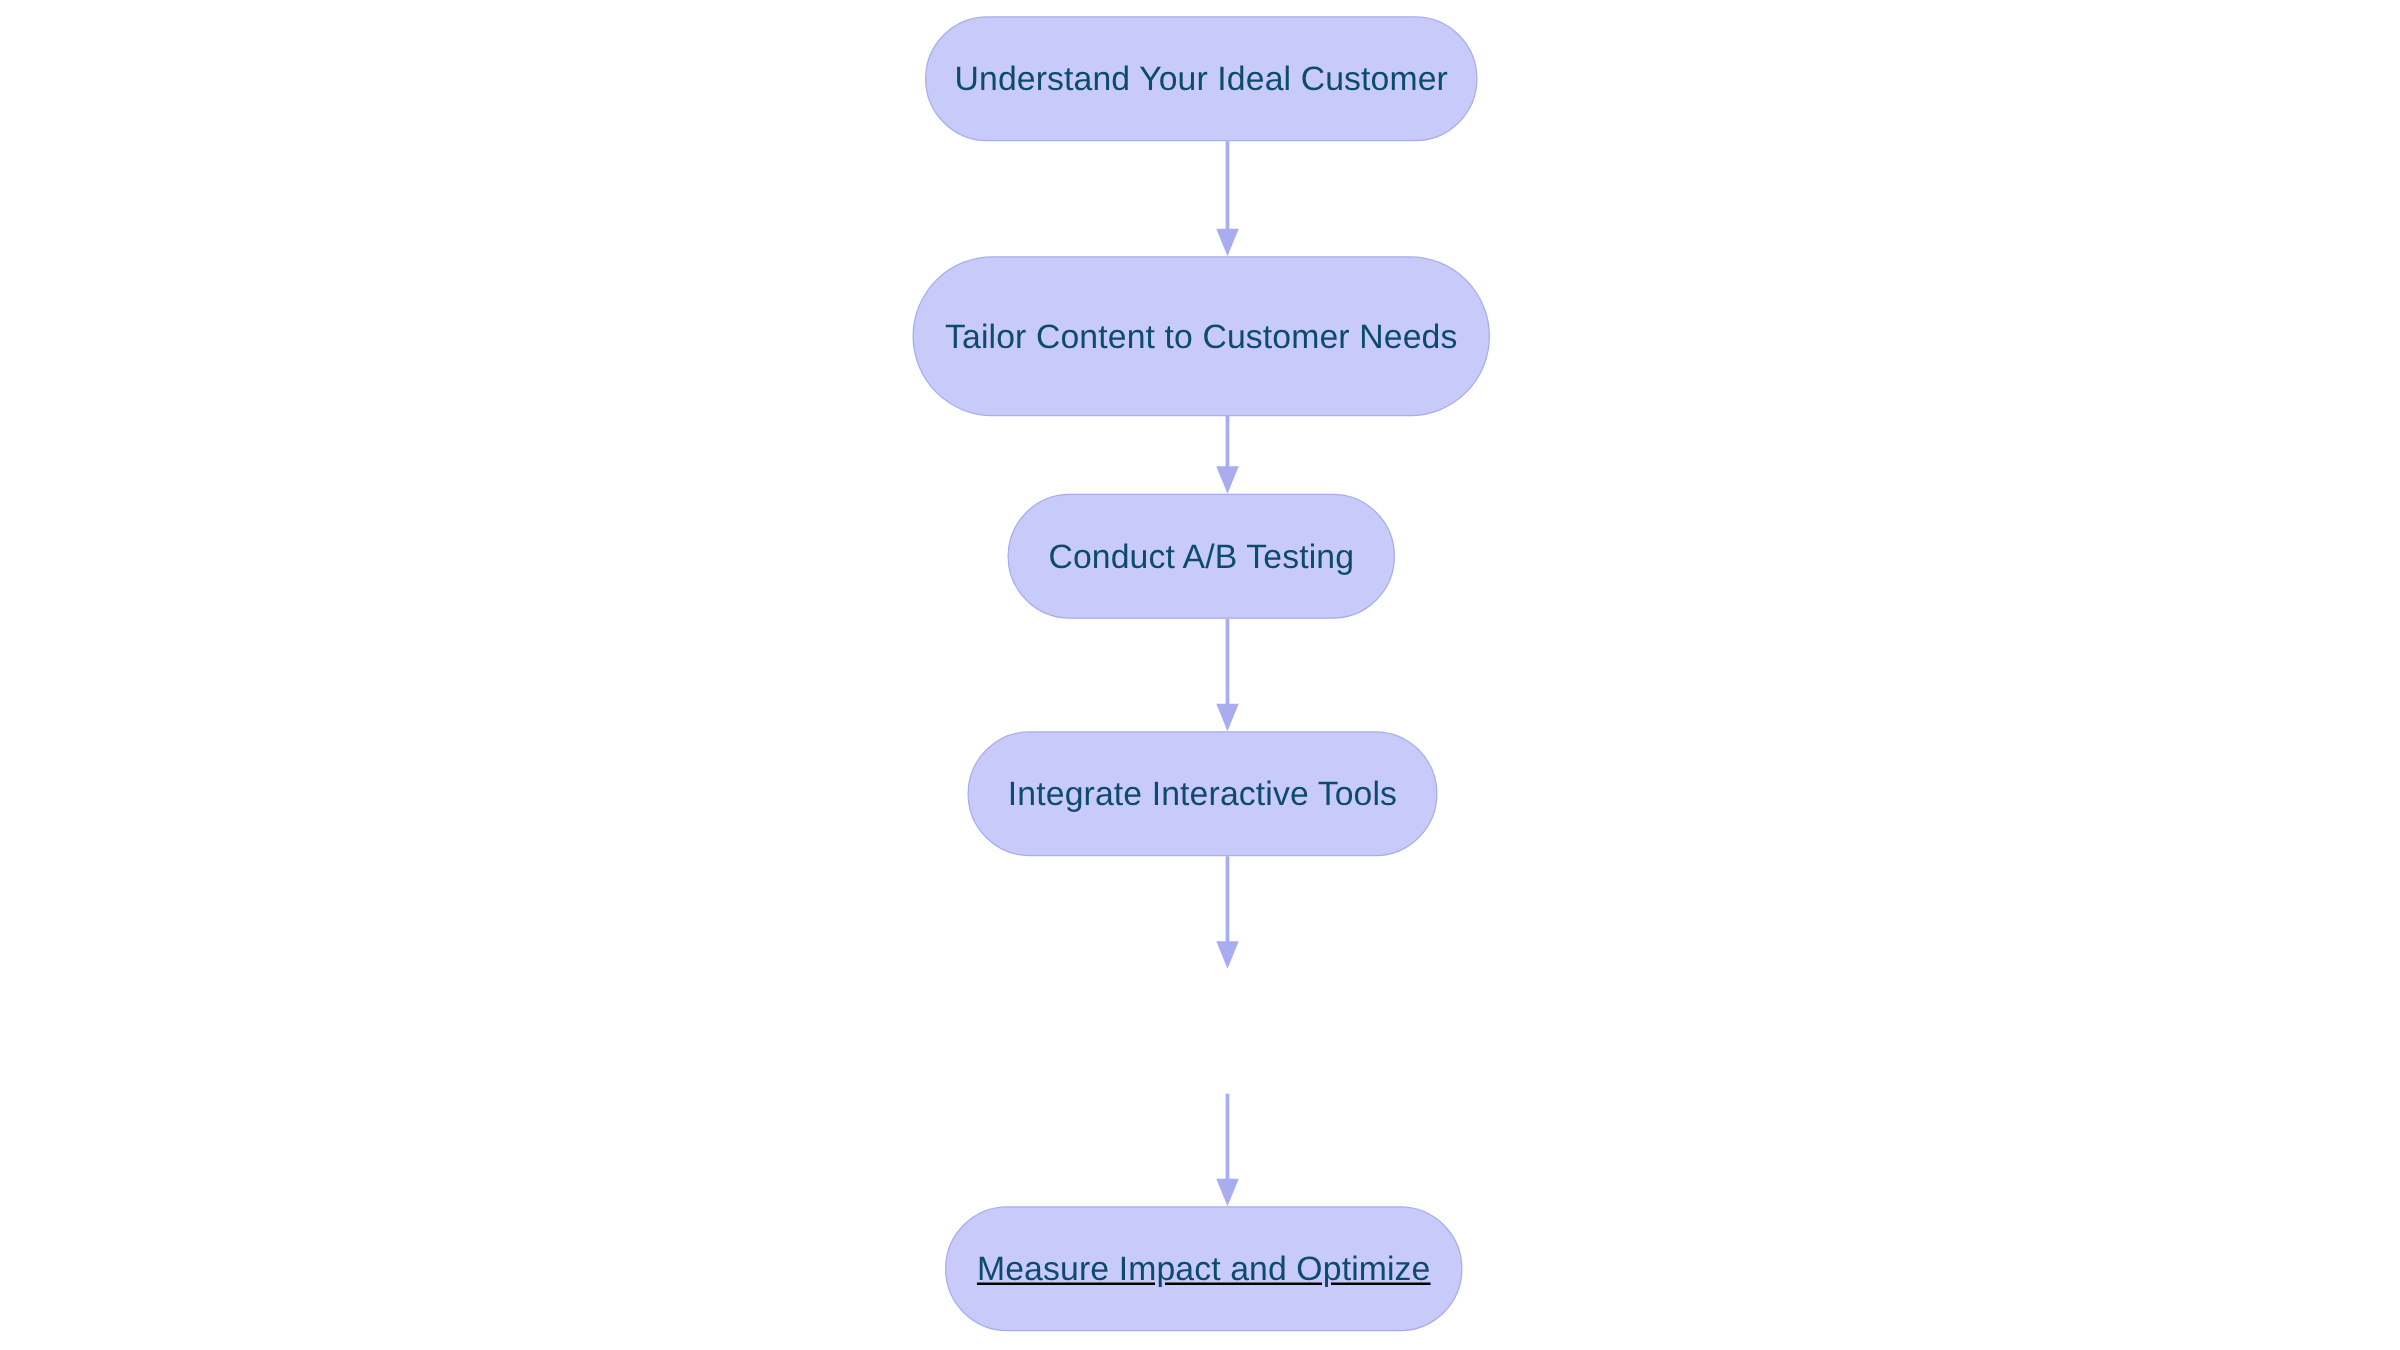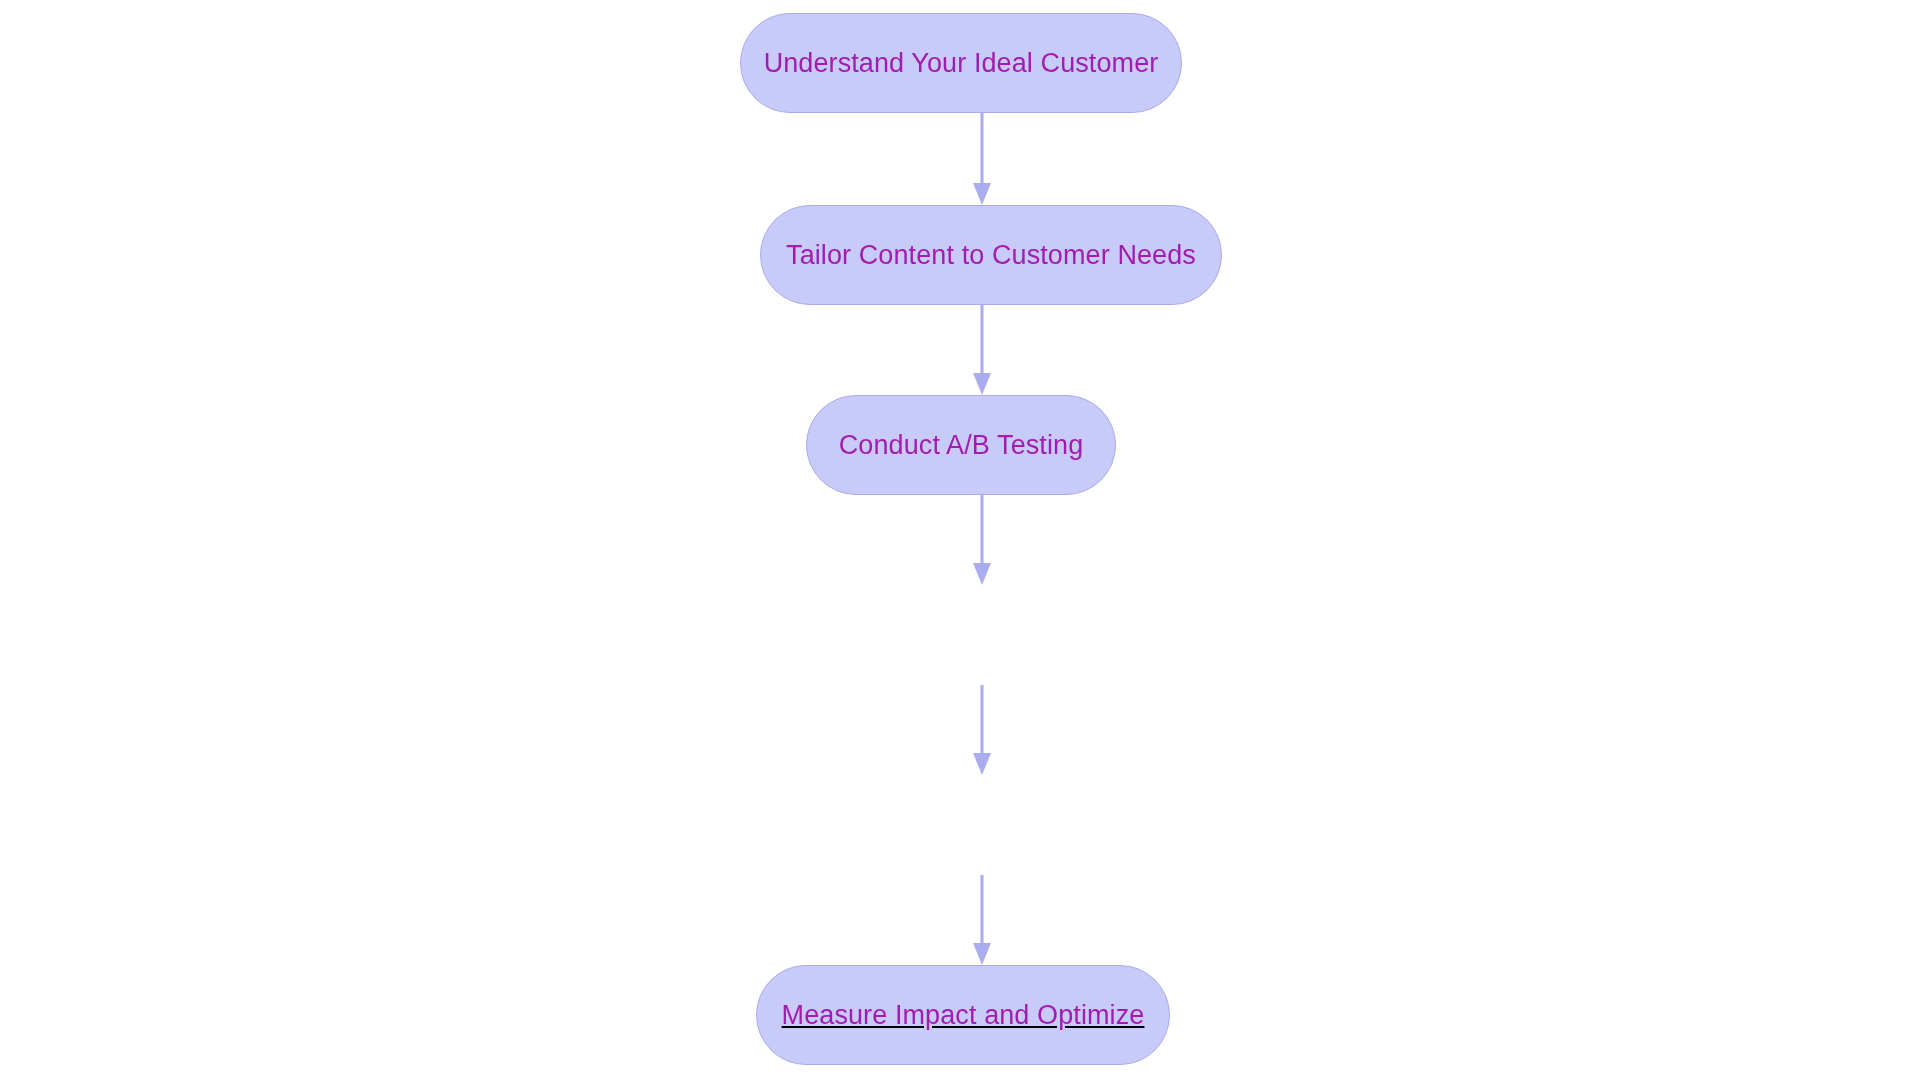--- a/index.html
+++ b/index.html
@@ -29,21 +29,21 @@
     align-items: center;
     justify-content: center;
     background: #c8cbfa;
     border: 1.1px solid #a8acec;
     border-radius: 9999px;
     
     box-shadow: 0 0 0 0 rgba(0,0,0,0);
   }
 
   .flow-node-label {
-    color: #a21caf;
+    color: #0c4a6e;
     font-family: "Liberation Sans", sans-serif;
     font-size: 27px;
     font-weight: 400;
     letter-spacing: 0.1px;
     line-height: 1;
     white-space: nowrap;
     text-align: center;
     user-select: none;
   }
 
@@ -90,27 +90,30 @@
 
   <svg class="flow-edge" style="left:932px; top:875px;" width="100" height="90" viewBox="0 0 100 90">
     <line class="flow-edge-line" x1="50" y1="0" x2="50" y2="70"></line>
     <polygon class="flow-edge-head" points="41,68 59,68 50,90"></polygon>
   </svg>
 
   <div class="flow-node" style="left:740px; top:13px; width:442px; height:100px;">
     <span class="flow-node-label">Understand Your Ideal Customer</span>
   </div>
 
-  <div class="flow-node" style="left:760px; top:205px; width:462px; height:100px;">
+  <div class="flow-node" style="left:730px; top:205px; width:462px; height:128px;">
     <span class="flow-node-label">Tailor Content to Customer Needs</span>
   </div>
 
   <div class="flow-node" style="left:806px; top:395px; width:310px; height:100px;">
     <span class="flow-node-label">Conduct A/B Testing</span>
   </div>
 
+  <div class="flow-node" style="left:774px; top:585px; width:376px; height:100px;">
+    <span class="flow-node-label">Integrate Interactive Tools</span>
+  </div>
 
 
   <div class="flow-node" style="left:756px; top:965px; width:414px; height:100px;text-decoration:underline;">
     <span class="flow-node-label">Measure Impact and Optimize</span>
   </div>
 
 </div>
 
 </body></html>

